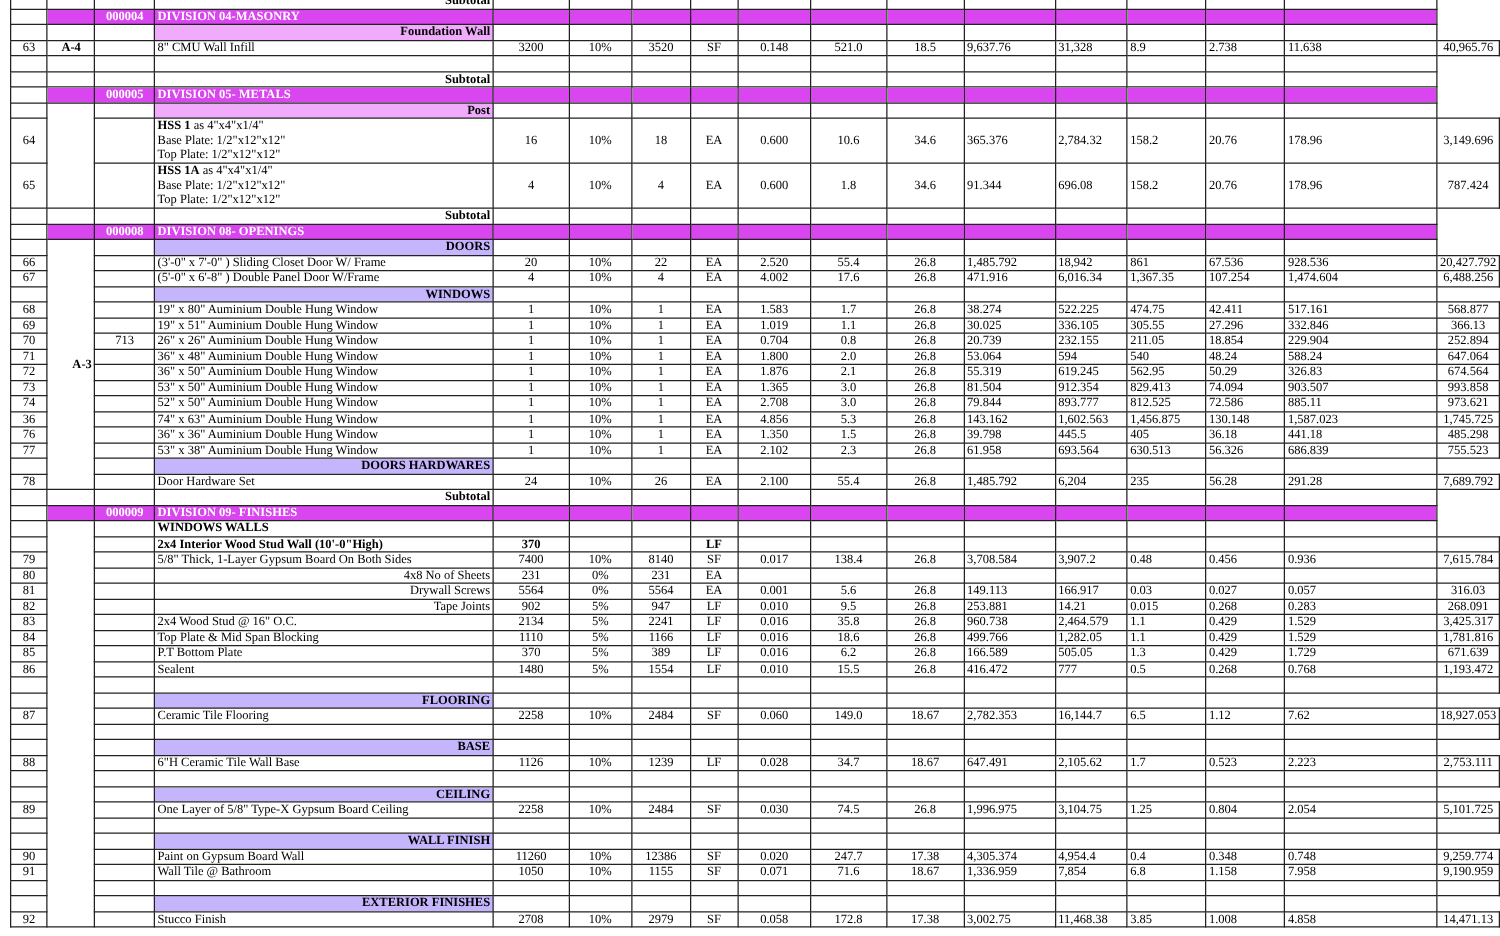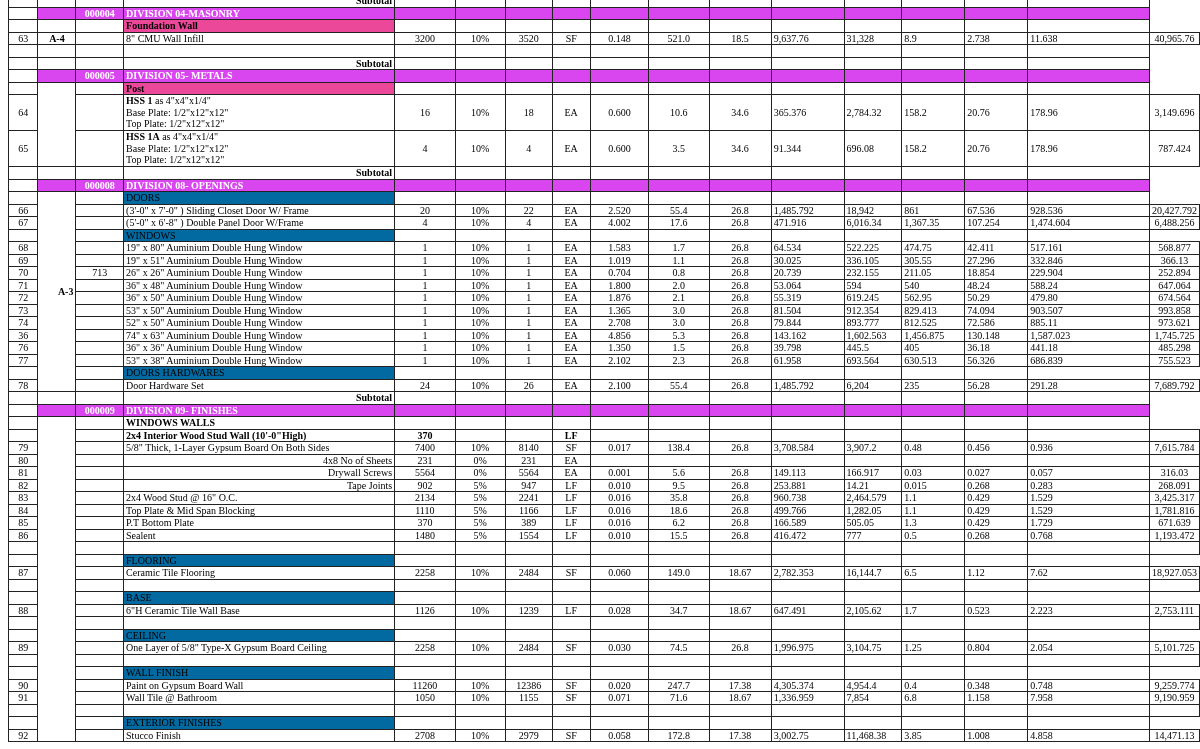--- a/index.html
+++ b/index.html
@@ -7,22 +7,22 @@
          font-family:"Liberation Serif", "DejaVu Serif", serif; font-size:10px; color:#000; }
   #sheet { position:absolute; left:8px; top:-6px; border-collapse:collapse; table-layout:fixed; }
   #sheet td { border:1px solid #222; padding:0 2px; height:11.5px; line-height:11px;
               white-space:nowrap; overflow:hidden; vertical-align:middle; }
   #sheet tr.tall td { height:35px; }
   td.c { text-align:center; }
   td.l { text-align:left; }
   td.r { text-align:right; }
   td.b { font-weight:bold; }
   tr.div td.fill { background:#d946ef; color:#fff; font-weight:bold; }
-  td.sub { background:#ec4899; font-weight:bold; }
-  td.subc { background:#0369a1; font-weight:normal; text-align:left; }
+  td.sub { background:#f0abfc; font-weight:bold;text-align:right; }
+  td.subc { background:#c4b5fd; font-weight:bold; text-align:right; }
   td.merged { vertical-align:middle; text-align:right; font-weight:bold; }
   .desc-lines div { line-height:11.5px; }
   .desc-lines b { font-weight:bold; }
 </style>
 </head>
 <body>
 
 <table id="sheet">
   <colgroup id="cols">
       <col style="width: 31px;">
@@ -216,21 +216,21 @@
         <td class="l desc-lines">
           <div><b>HSS 1A</b><span>  as 4"x4"x1/4"</span></div>
           <div><b></b><span>Base Plate: 1/2"x12"x12"</span></div>
           <div><b></b><span>Top Plate: 1/2"x12"x12"</span></div>
         </td>
         <td class="c">4</td>
         <td class="c">10%</td>
         <td class="c">4</td>
         <td class="c">EA</td>
         <td class="c">0.600</td>
-        <td class="c">3.5</td>
+        <td class="c">1.8</td>
         <td class="c">34.6</td>
         <td class="l">91.344</td>
         <td class="l">696.08</td>
         <td class="l">158.2</td>
         <td class="l">20.76</td>
         <td class="l">178.96</td>
         <td class="c">787.424</td>
       </tr>
       <tr>
         <td></td>
@@ -343,21 +343,21 @@
         <td class="c">68</td>
         <td class="c"></td>
         <td class="l">19" x 80" Auminium Double Hung Window</td>
         <td class="c">1</td>
         <td class="c">10%</td>
         <td class="c">1</td>
         <td class="c">EA</td>
         <td class="c">1.583</td>
         <td class="c">1.7</td>
         <td class="c">26.8</td>
-        <td class="l">64.534</td>
+        <td class="l">38.274</td>
         <td class="l">522.225</td>
         <td class="l">474.75</td>
         <td class="l">42.411</td>
         <td class="l">517.161</td>
         <td class="c">568.877</td>
       </tr>
       <tr>
         <td class="c">69</td>
         <td class="c"></td>
         <td class="l">19" x 51" Auminium Double Hung Window</td>
@@ -419,21 +419,21 @@
         <td class="c">10%</td>
         <td class="c">1</td>
         <td class="c">EA</td>
         <td class="c">1.876</td>
         <td class="c">2.1</td>
         <td class="c">26.8</td>
         <td class="l">55.319</td>
         <td class="l">619.245</td>
         <td class="l">562.95</td>
         <td class="l">50.29</td>
-        <td class="l">479.80</td>
+        <td class="l">326.83</td>
         <td class="c">674.564</td>
       </tr>
       <tr>
         <td class="c">73</td>
         <td class="c"></td>
         <td class="l">53" x 50" Auminium Double Hung Window</td>
         <td class="c">1</td>
         <td class="c">10%</td>
         <td class="c">1</td>
         <td class="c">EA</td>

